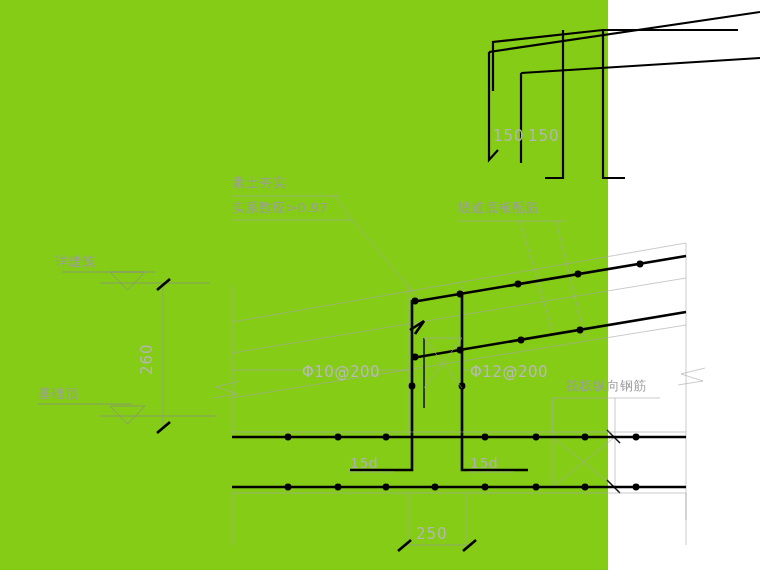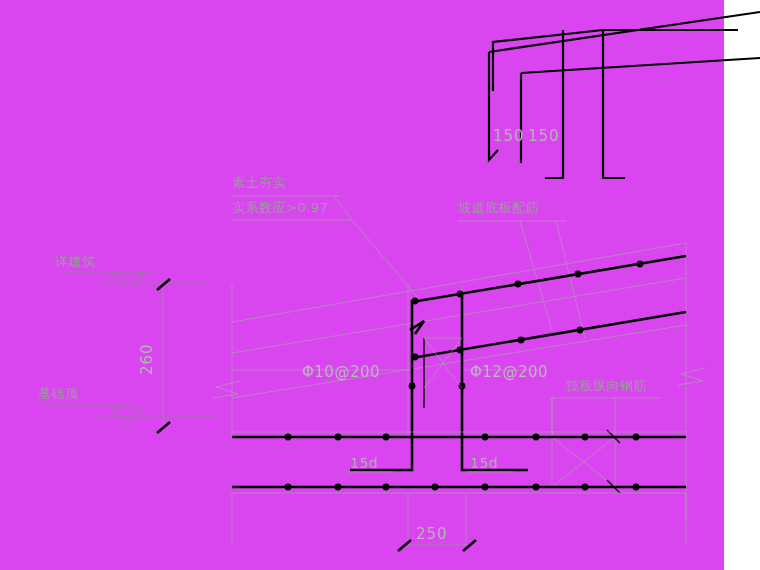--- a/index.html
+++ b/index.html
@@ -8,23 +8,23 @@
     background: #ffffff;
   }
   body {
     width: 760px;
     height: 570px;
     font-family: "Liberation Sans", sans-serif;
     overflow: hidden;
   }
   #drawing-root {
     position: relative;
-    width: 724px;
+    width: 608px;
     height: 570px;
-    background: #d946ef;
+    background: #84cc16;
   }
   svg.cad {
     display: block;
     width: 760px;
     height: 570px;
   }
   
   .lw-heavy   { stroke: #000000; stroke-width: 2.6; fill: none; stroke-linecap: butt; stroke-linejoin: miter; }
   .lw-heavy2  { stroke: #000000; stroke-width: 2.2; fill: none; stroke-linecap: butt; stroke-linejoin: miter; }
   .lw-med     { stroke: #111111; stroke-width: 1.5; fill: none; stroke-linecap: butt; }

